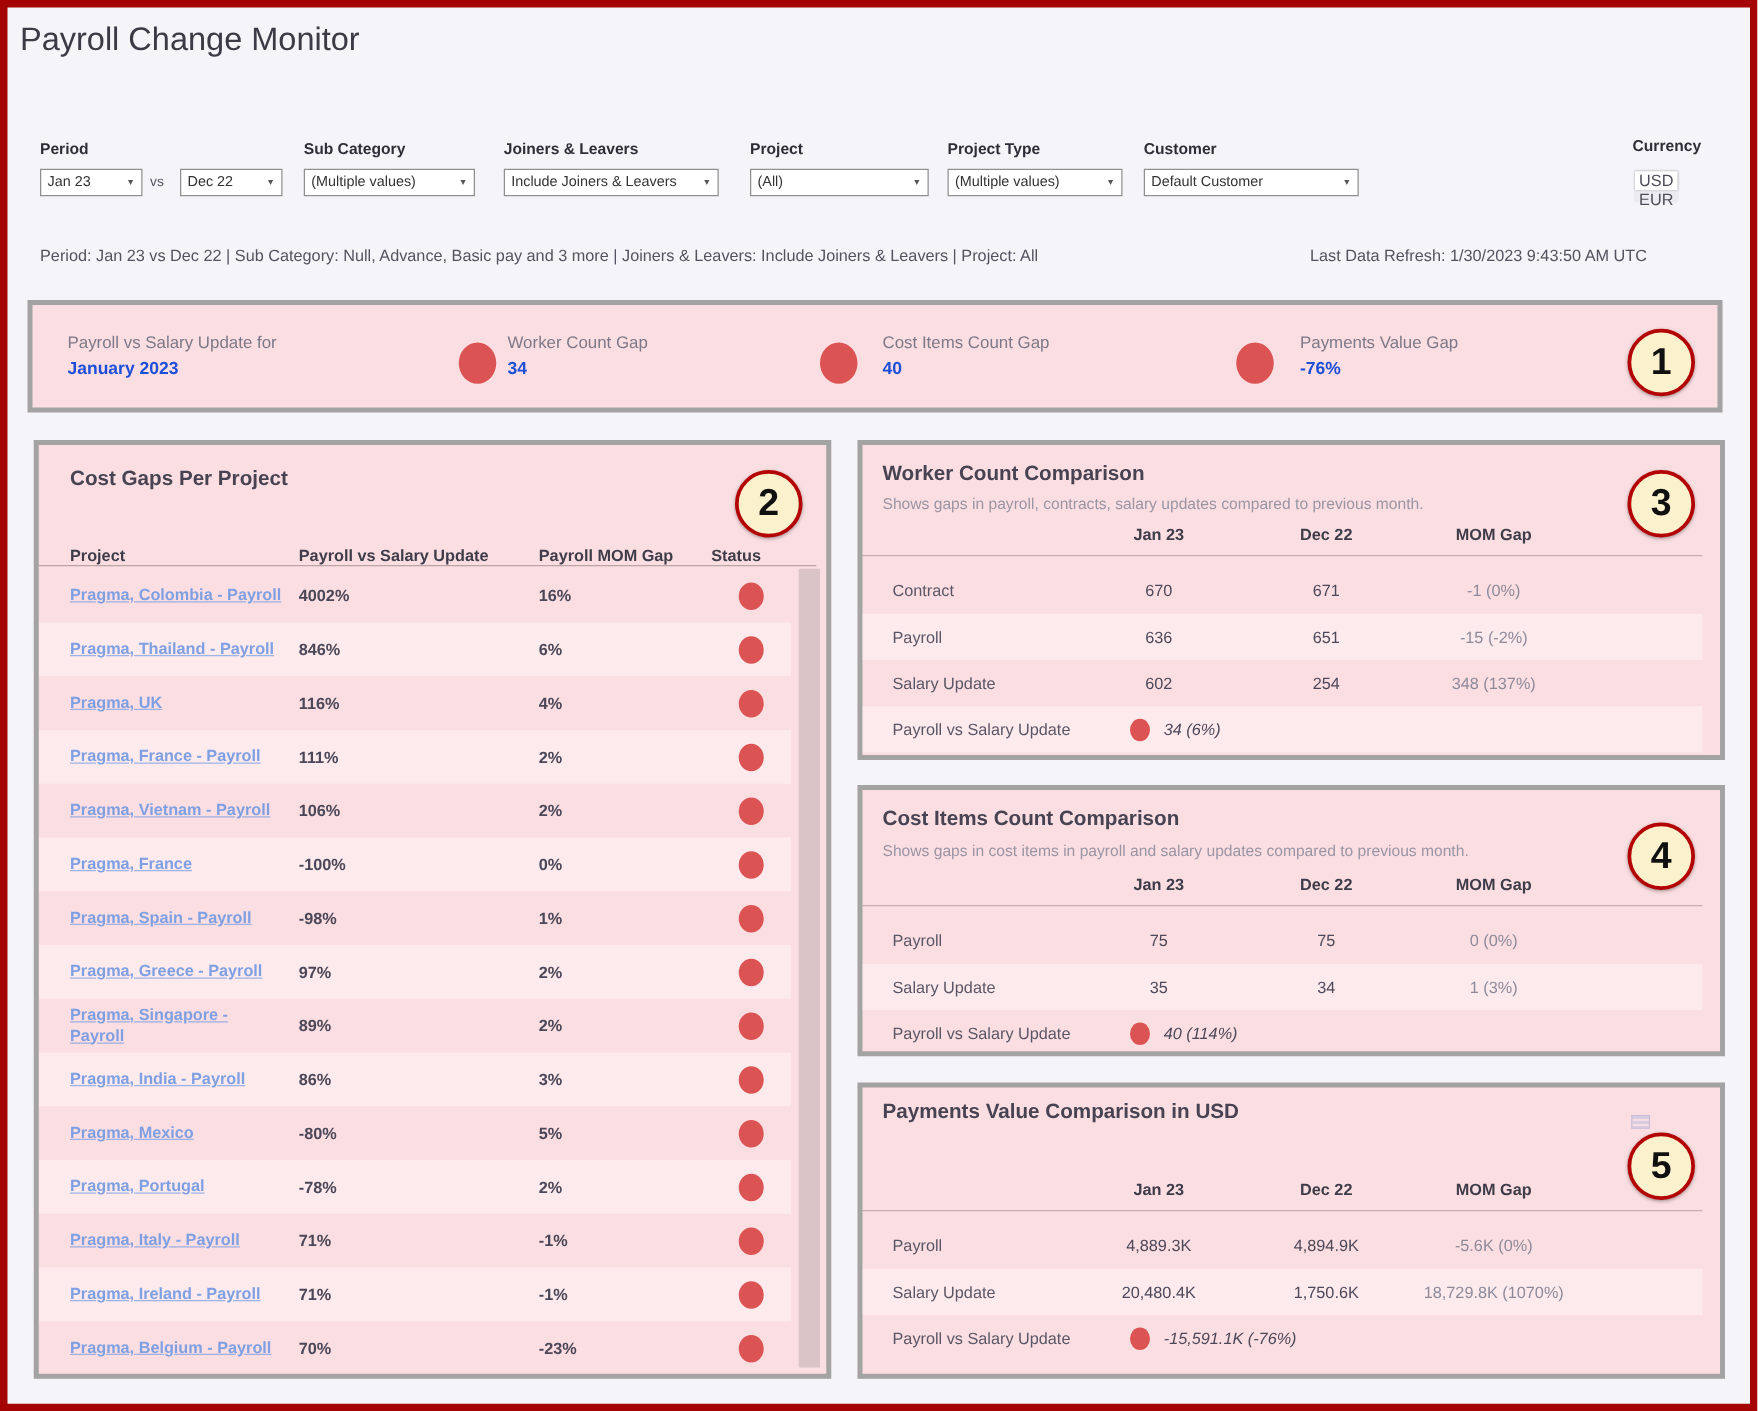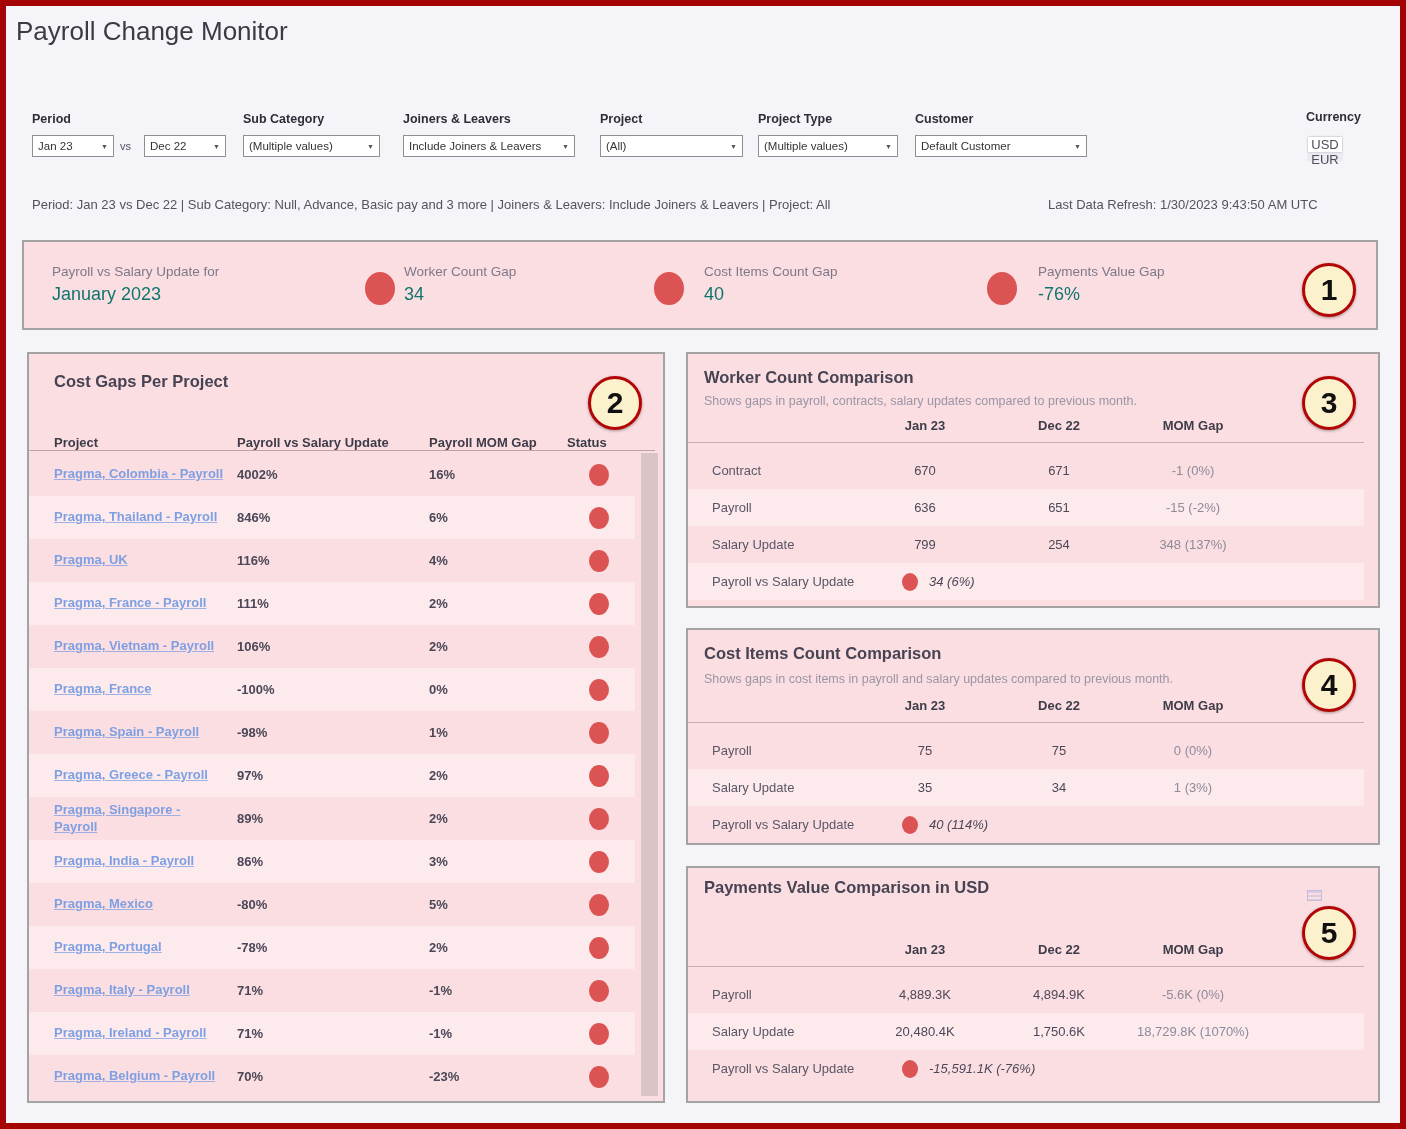--- a/index.html
+++ b/index.html
@@ -21,38 +21,38 @@
   }
   .caret{font-size:7px;color:#555;margin-left:4px;flex:none;}
   #vs-label{position:absolute;left:120px;top:140px;font-size:11px;color:#55525e;}
   #currency-toggle{position:absolute;left:1307px;top:136px;height:24px;background:#ebebf1;display:flex;align-items:center;padding:1px;border-radius:2px;flex-direction:column;}
   .cur-seg{width:34px;height:22px;display:flex;align-items:center;justify-content:center;font-size:13px;color:#4f4d5a;cursor:pointer;}
   .cur-seg.selected{background:#fff;box-shadow:0 0 2px rgba(0,0,0,.25);}
   #summary-line{position:absolute;left:32px;top:197px;font-size:13px;color:#55525f;}
   #last-refresh{position:absolute;left:1048px;top:197px;font-size:13px;color:#55525f;}
 
   
-  .panel{position:absolute;background:#fbdee1;border:2px solid #a3a3a3;box-sizing:border-box;}
+  .panel{position:absolute;background:#fbdee1;border:4px solid #a3a3a3;box-sizing:border-box;}
   .panel-title{position:absolute;left:16px;font-size:16.5px;font-weight:700;color:#474353;}
   .panel-sub{position:absolute;left:16px;right:110px;font-size:12.5px;color:#9a95a5;line-height:1.45;}
   .badge{
     position:absolute;width:54px;height:54px;border-radius:50%;
     background:#fcf1cd;border:3px solid #b30505;box-sizing:border-box;
     display:flex;align-items:center;justify-content:center;
     font-size:30px;font-weight:700;color:#101010;z-index:40;box-shadow:0 1px 3px rgba(0,0,0,.35);
   }
   .dot{background:#dc5353;border-radius:50%;flex:none;}
   .dot-kpi{width:30px;height:33px;}
   .dot-sm{width:20px;height:22px;}
   .dot-xs{width:16px;height:18px;}
 
   
   #kpi-band{left:22px;top:240px;width:1356px;height:90px;}
   .kpi-label{position:absolute;top:22px;font-size:13.5px;color:#7d7889;white-space:nowrap;}
-  .kpi-value{position:absolute;top:42px;font-size:18px;font-weight:400;color:#0f766e;white-space:nowrap;}
+  .kpi-value{position:absolute;top:42px;font-size:14px;font-weight:700;color:#1d4ed8;white-space:nowrap;}
   .kpi-dot{position:absolute;top:30px;}
 
   
   #panel-projects{left:27px;top:352px;width:638px;height:751px;}
   #panel-projects .panel-title{top:18px;left:25px;}
   .phead{
     position:absolute;top:68px;left:0;right:8px;height:28px;
     display:grid;grid-template-columns:183px 192px 138px 64px;align-items:end;
     padding-left:25px;border-bottom:1px solid rgba(95,75,80,.4);
     font-size:13px;font-weight:700;color:#3e3c49;
@@ -319,21 +319,21 @@
         <span class="cgap">-1 (0%)</span>
       </div>
       <div class="crow">
         <span class="clabel">Payroll</span>
         <span class="cnum">636</span>
         <span class="cnum">651</span>
         <span class="cgap">-15 (-2%)</span>
       </div>
       <div class="crow">
         <span class="clabel">Salary Update</span>
-        <span class="cnum">799</span>
+        <span class="cnum">602</span>
         <span class="cnum">254</span>
         <span class="cgap">348 (137%)</span>
       </div>
       <div class="crow">
         <span class="clabel">Payroll vs Salary Update</span>
         <span class="csumval">
           <span class="dot dot-xs"></span>
           <span class="cnum">34 (6%)</span>
         </span>
       </div>

